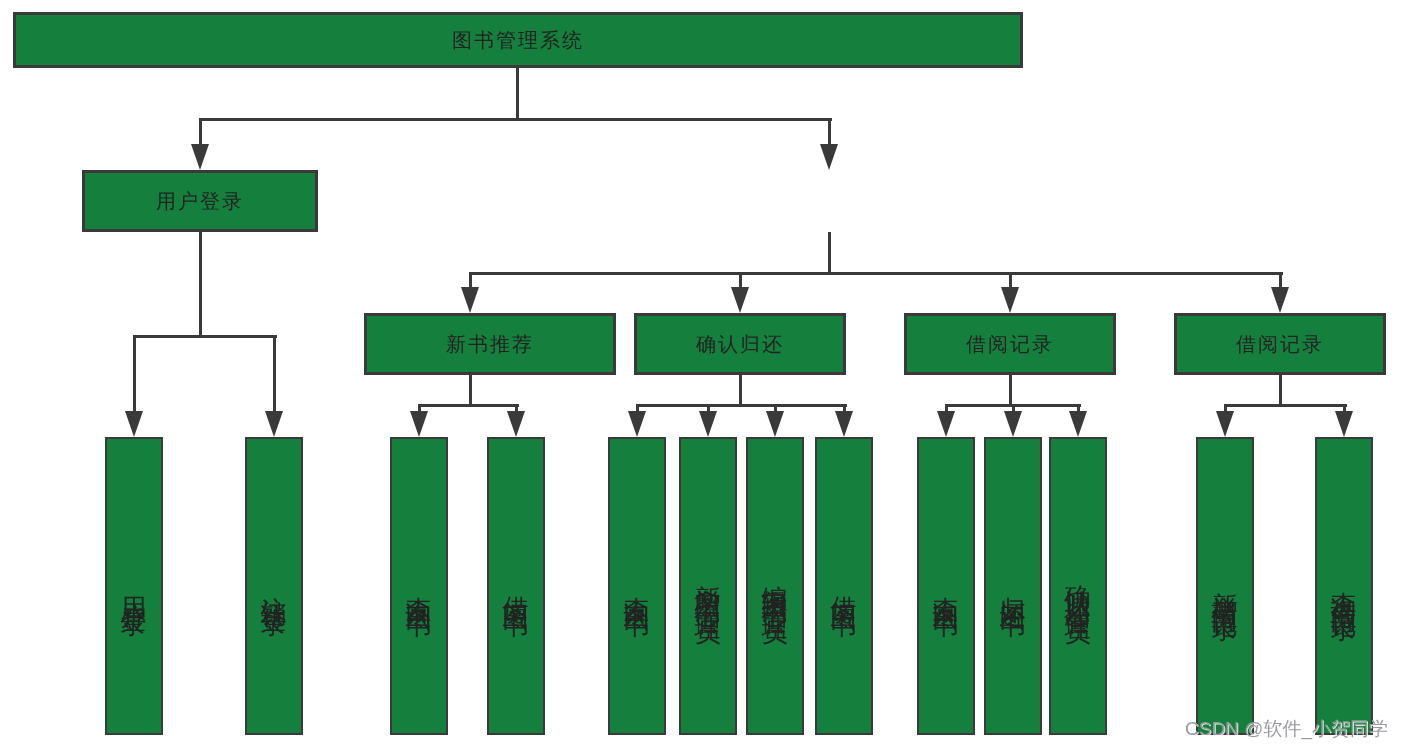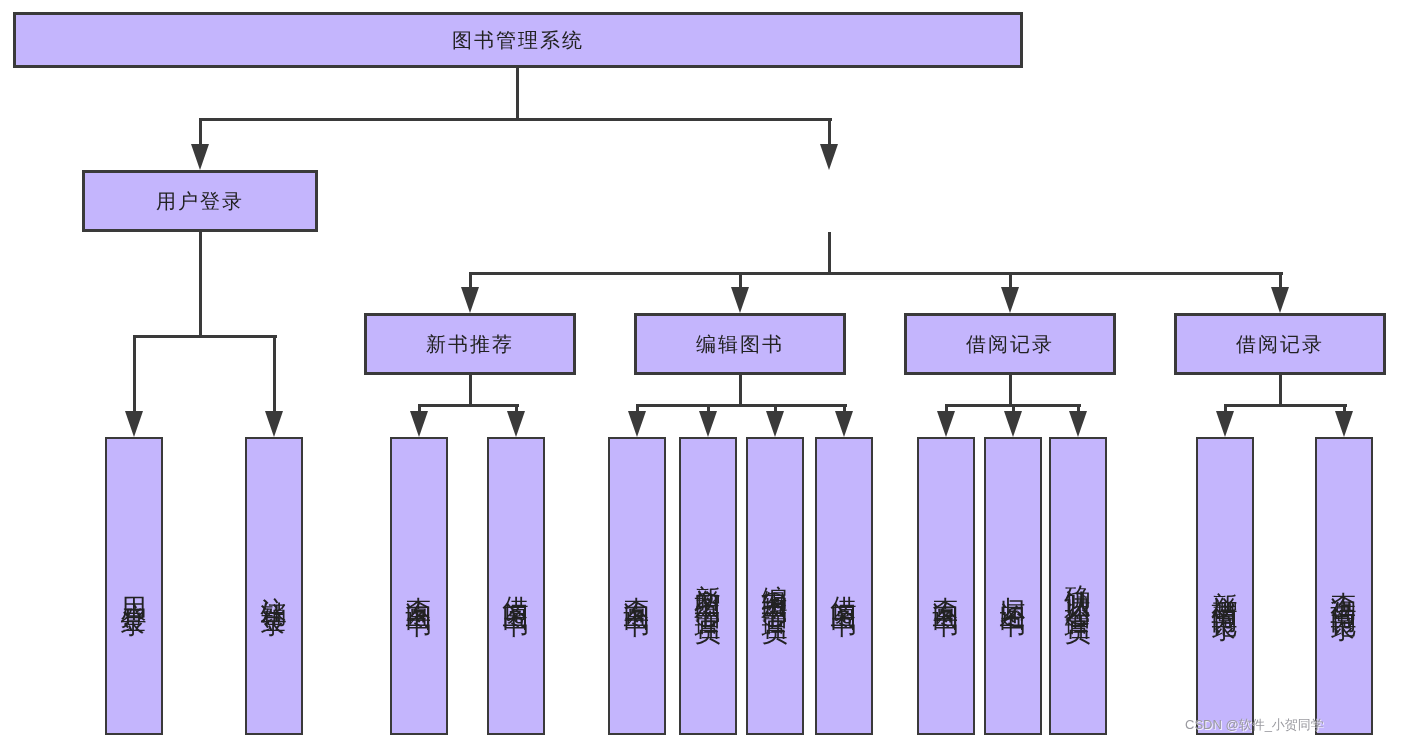--- a/index.html
+++ b/index.html
@@ -15,21 +15,21 @@
   }
   .canvas {
     position: relative;
     width: 1405px;
     height: 747px;
     background: var(--background);
     overflow: hidden;
   }
   .box {
     position: absolute;
-    background: #c4b5fd;
+    background: #15803d;
     border: 3px solid var(--line);
     display: flex;
     align-items: center;
     justify-content: center;
   }
   .box .lbl {
     font-size: 20px;
     color: var(--text);
     letter-spacing: 2px;
     white-space: nowrap;
@@ -49,31 +49,31 @@
     position: absolute;
     width: 0; height: 0;
     border-left: 9px solid transparent;
     border-right: 9px solid transparent;
     border-top: 26px solid var(--line);
   }
   .watermark {
     position: absolute;
     left: 1185px;
     top: 716px;
-    font-size: 13px;
+    font-size: 19px;
     color: var(--watermark);
     text-shadow: 1px 1px 0 rgba(255,255,255,0.8);
     z-index: 5;
     white-space: nowrap;
   }
   
   .n-root   { left: 13px;   top: 12px;  width: 1010px; height: 56px; }
   .n-login  { left: 82px;   top: 170px; width: 236px;  height: 62px; }
   .n-mgmt   { left: 711px;  top: 170px; width: 236px;  height: 62px; }
-  .n-rec    { left: 364px;  top: 313px; width: 212px;  height: 62px; }
+  .n-rec    { left: 364px;  top: 313px; width: 252px;  height: 62px; }
   .n-bor    { left: 634px;  top: 313px; width: 212px;  height: 62px; }
   .n-cur    { left: 904px;  top: 313px; width: 212px;  height: 62px; }
   .n-recd   { left: 1174px; top: 313px; width: 212px;  height: 62px; }
   .leaf     { top: 437px; width: 58px; height: 298px; }
   .l1  { left: 105px; }  .l2  { left: 245px; }
   .l3  { left: 390px; }  .l4  { left: 487px; }
   .l5  { left: 608px; }  .l6  { left: 679px; }
   .l7  { left: 746px; }  .l8  { left: 815px; }
   .l9  { left: 917px; }  .l10 { left: 984px; }
   .l11 { left: 1049px; } .l12 { left: 1196px; }
@@ -87,21 +87,21 @@
   <div class="box n-root">
     <span class="lbl">图书管理系统</span>
   </div>
   <div class="box n-login">
     <span class="lbl">用户登录</span>
   </div>
   <div class="box n-rec">
     <span class="lbl">新书推荐</span>
   </div>
   <div class="box n-bor">
-    <span class="lbl">编辑图书</span>
+    <span class="lbl">确认归还</span>
   </div>
   <div class="box n-cur">
     <span class="lbl">借阅记录</span>
   </div>
   <div class="box n-recd">
     <span class="lbl">借阅记录</span>
   </div>
 
   <div class="box leaf l1">
     <span class="lbl">用户登录</span>

